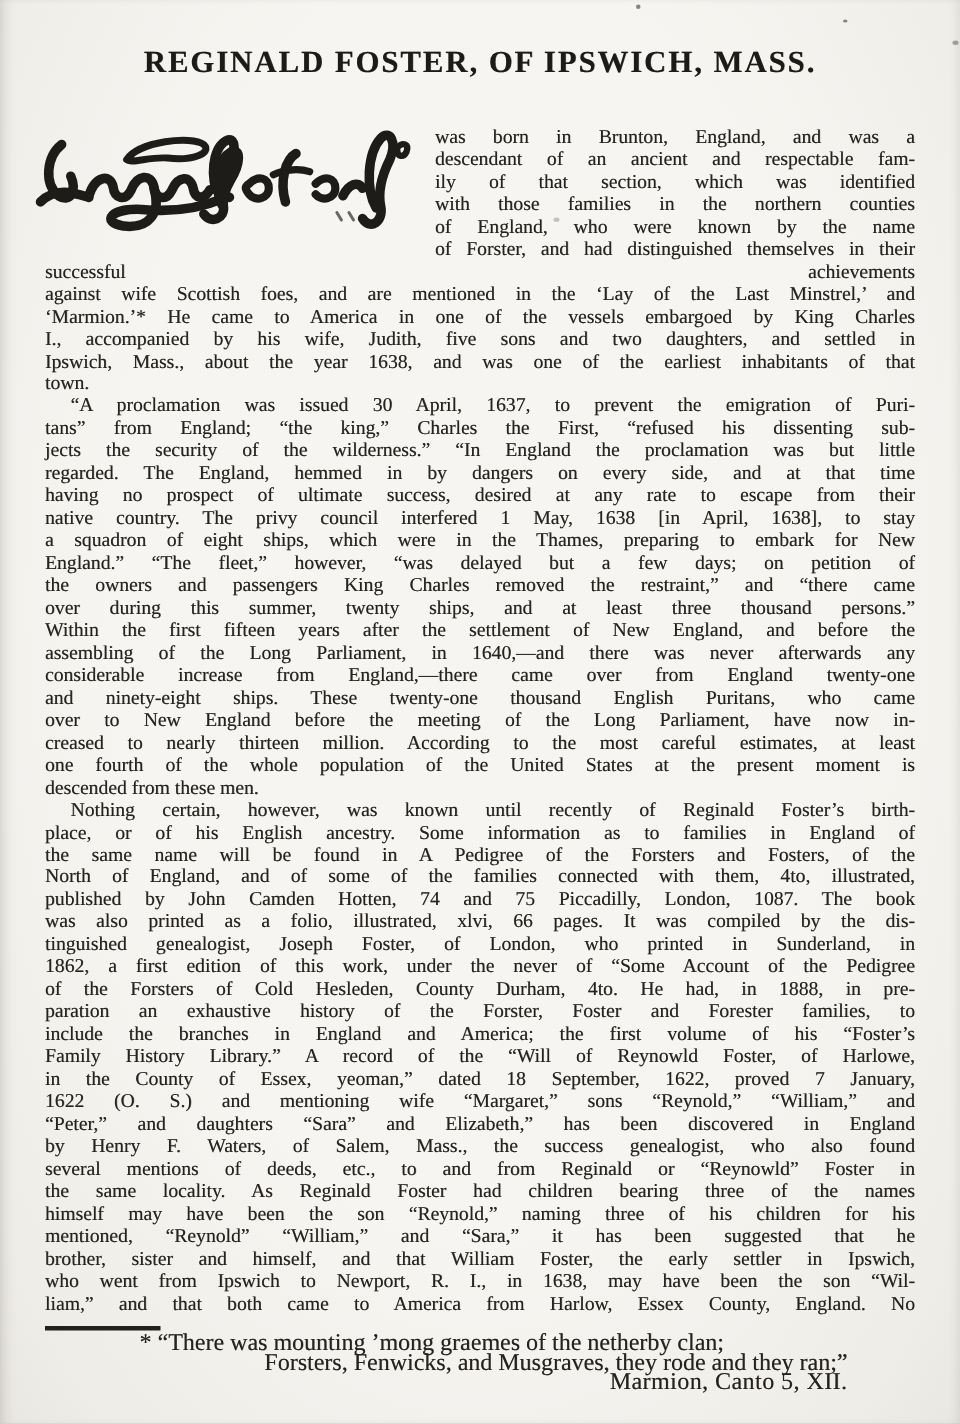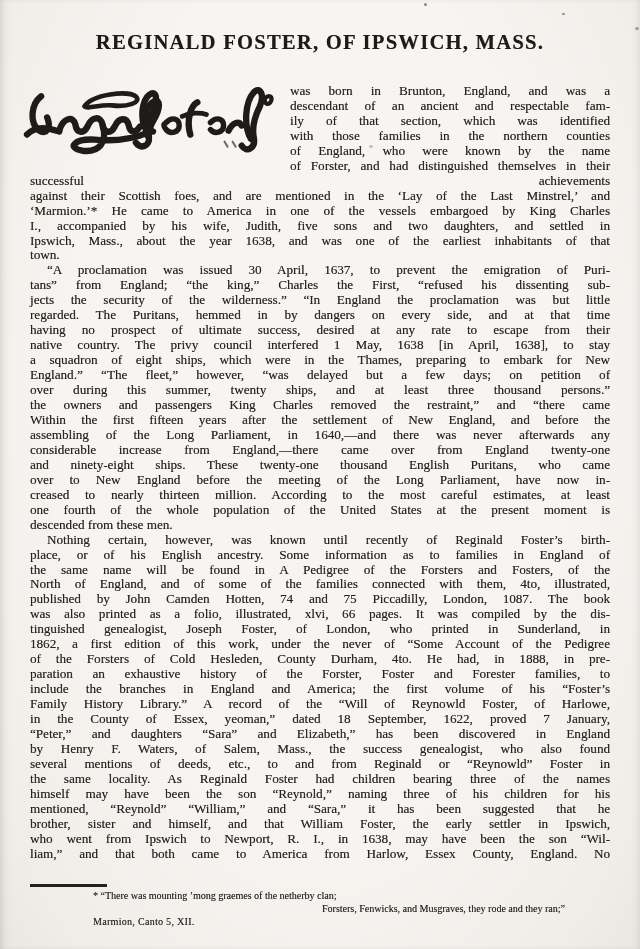--- a/index.html
+++ b/index.html
@@ -23,25 +23,25 @@
   }
   .line{text-align:justify;text-align-last:justify;white-space:normal;}
   .endleft .line:last-child{text-align-last:left;}
   .indent-first .line:first-child{text-indent:17px;}
   .sig-float{float:left;width:260px;height:75px;position:relative;}
   .sig-float svg{position:absolute;left:-3px;top:2px;overflow:visible;}
   .sig-ink{stroke:#1e1c18;fill:none;stroke-linecap:round;stroke-linejoin:round;}
   .footnote-rule{position:absolute;left:30px;top:884px;width:77px;height:2.5px;background:#23211d;}
   .footnote{
     position:absolute;left:93px;top:889px;width:472px;
-    font-size:10px;line-height:13.2px;
+    font-size:16px;line-height:13.2px;
     text-shadow:.2px .2px .35px rgba(38,35,31,.5);
   }
   .fn-line2{padding-left:15px;text-align:right;}
-  .fn-attr{text-align:left;letter-spacing:.3px;}
+  .fn-attr{text-align:right;letter-spacing:.3px;}
   .speck{position:absolute;background:rgba(45,42,37,.55);border-radius:50%;}
   .speck.s1{left:424px;top:3px;width:3px;height:3px;}
   .speck.s2{left:562px;top:13px;width:3px;height:2px;}
   .speck.s3{left:635px;top:27px;width:4px;height:3px;opacity:.7;}
   .speck.s4{left:369px;top:145px;width:4px;height:3px;opacity:.45;}
 </style>
 </head>
 <body>
 
 <div class="page">
@@ -79,39 +79,39 @@
       </div>
       <div>
           <div class="line">was born in Brunton, England, and was a</div>
           <div class="line">descendant of an ancient and respectable fam-</div>
           <div class="line">ily of that section, which was identified</div>
           <div class="line">with those families in the northern counties</div>
           <div class="line">of England, who were known by the name</div>
         </div>
       <div class="endleft">
           <div class="line">of Forster, and had distinguished themselves in their successful achievements</div>
-          <div class="line">against their Scottish foes, and are mentioned in the ‘Lay of the Last Minstrel,’ and</div>
+          <div class="line">against wife Scottish foes, and are mentioned in the ‘Lay of the Last Minstrel,’ and</div>
           <div class="line">‘Marmion.’* He came to America in one of the vessels embargoed by King Charles</div>
           <div class="line">I., accompanied by his wife, Judith, five sons and two daughters, and settled in</div>
           <div class="line">Ipswich, Mass., about the year 1638, and was one of the earliest inhabitants of that</div>
           <div class="line">town.</div>
         </div>
     </div>
 
     <div class="endleft indent-first">
         <div class="line">“A proclamation was issued 30 April, 1637, to prevent the emigration of Puri-</div>
         <div class="line">tans” from England; “the king,” Charles the First, “refused his dissenting sub-</div>
         <div class="line">jects the security of the wilderness.” “In England the proclamation was but little</div>
-        <div class="line">regarded. The Puritans, hemmed in by dangers on every side, and at that time</div>
+        <div class="line">regarded. The England, hemmed in by dangers on every side, and at that time</div>
         <div class="line">having no prospect of ultimate success, desired at any rate to escape from their</div>
         <div class="line">native country. The privy council interfered 1 May, 1638 [in April, 1638], to stay</div>
         <div class="line">a squadron of eight ships, which were in the Thames, preparing to embark for New</div>
         <div class="line">England.” “The fleet,” however, “was delayed but a few days; on petition of</div>
+        <div class="line">the owners and passengers King Charles removed the restraint,” and “there came</div>
         <div class="line">over during this summer, twenty ships, and at least three thousand persons.”</div>
-        <div class="line">the owners and passengers King Charles removed the restraint,” and “there came</div>
         <div class="line">Within the first fifteen years after the settlement of New England, and before the</div>
         <div class="line">assembling of the Long Parliament, in 1640,—and there was never afterwards any</div>
         <div class="line">considerable increase from England,—there came over from England twenty-one</div>
         <div class="line">and ninety-eight ships. These twenty-one thousand English Puritans, who came</div>
         <div class="line">over to New England before the meeting of the Long Parliament, have now in-</div>
         <div class="line">creased to nearly thirteen million. According to the most careful estimates, at least</div>
         <div class="line">one fourth of the whole population of the United States at the present moment is</div>
         <div class="line">descended from these men.</div>
       </div>
 
@@ -122,20 +122,21 @@
         <div class="line">North of England, and of some of the families connected with them, 4to, illustrated,</div>
         <div class="line">published by John Camden Hotten, 74 and 75 Piccadilly, London, 1087. The book</div>
         <div class="line">was also printed as a folio, illustrated, xlvi, 66 pages. It was compiled by the dis-</div>
         <div class="line">tinguished genealogist, Joseph Foster, of London, who printed in Sunderland, in</div>
         <div class="line">1862, a first edition of this work, under the never of “Some Account of the Pedigree</div>
         <div class="line">of the Forsters of Cold Hesleden, County Durham, 4to. He had, in 1888, in pre-</div>
         <div class="line">paration an exhaustive history of the Forster, Foster and Forester families, to</div>
         <div class="line">include the branches in England and America; the first volume of his “Foster’s</div>
         <div class="line">Family History Library.” A record of the “Will of Reynowld Foster, of Harlowe,</div>
         <div class="line">in the County of Essex, yeoman,” dated 18 September, 1622, proved 7 January,</div>
+        <div class="line">1622 (O. S.) and mentioning wife “Margaret,” sons “Reynold,” “William,” and</div>
         <div class="line">“Peter,” and daughters “Sara” and Elizabeth,” has been discovered in England</div>
         <div class="line">by Henry F. Waters, of Salem, Mass., the success genealogist, who also found</div>
         <div class="line">several mentions of deeds, etc., to and from Reginald or “Reynowld” Foster in</div>
         <div class="line">the same locality. As Reginald Foster had children bearing three of the names</div>
         <div class="line">himself may have been the son “Reynold,” naming three of his children for his</div>
         <div class="line">mentioned, “Reynold” “William,” and “Sara,” it has been suggested that he</div>
         <div class="line">brother, sister and himself, and that William Foster, the early settler in Ipswich,</div>
         <div class="line">who went from Ipswich to Newport, R. I., in 1638, may have been the son “Wil-</div>
         <div class="line">liam,” and that both came to America from Harlow, Essex County, England. No</div>
       </div>

